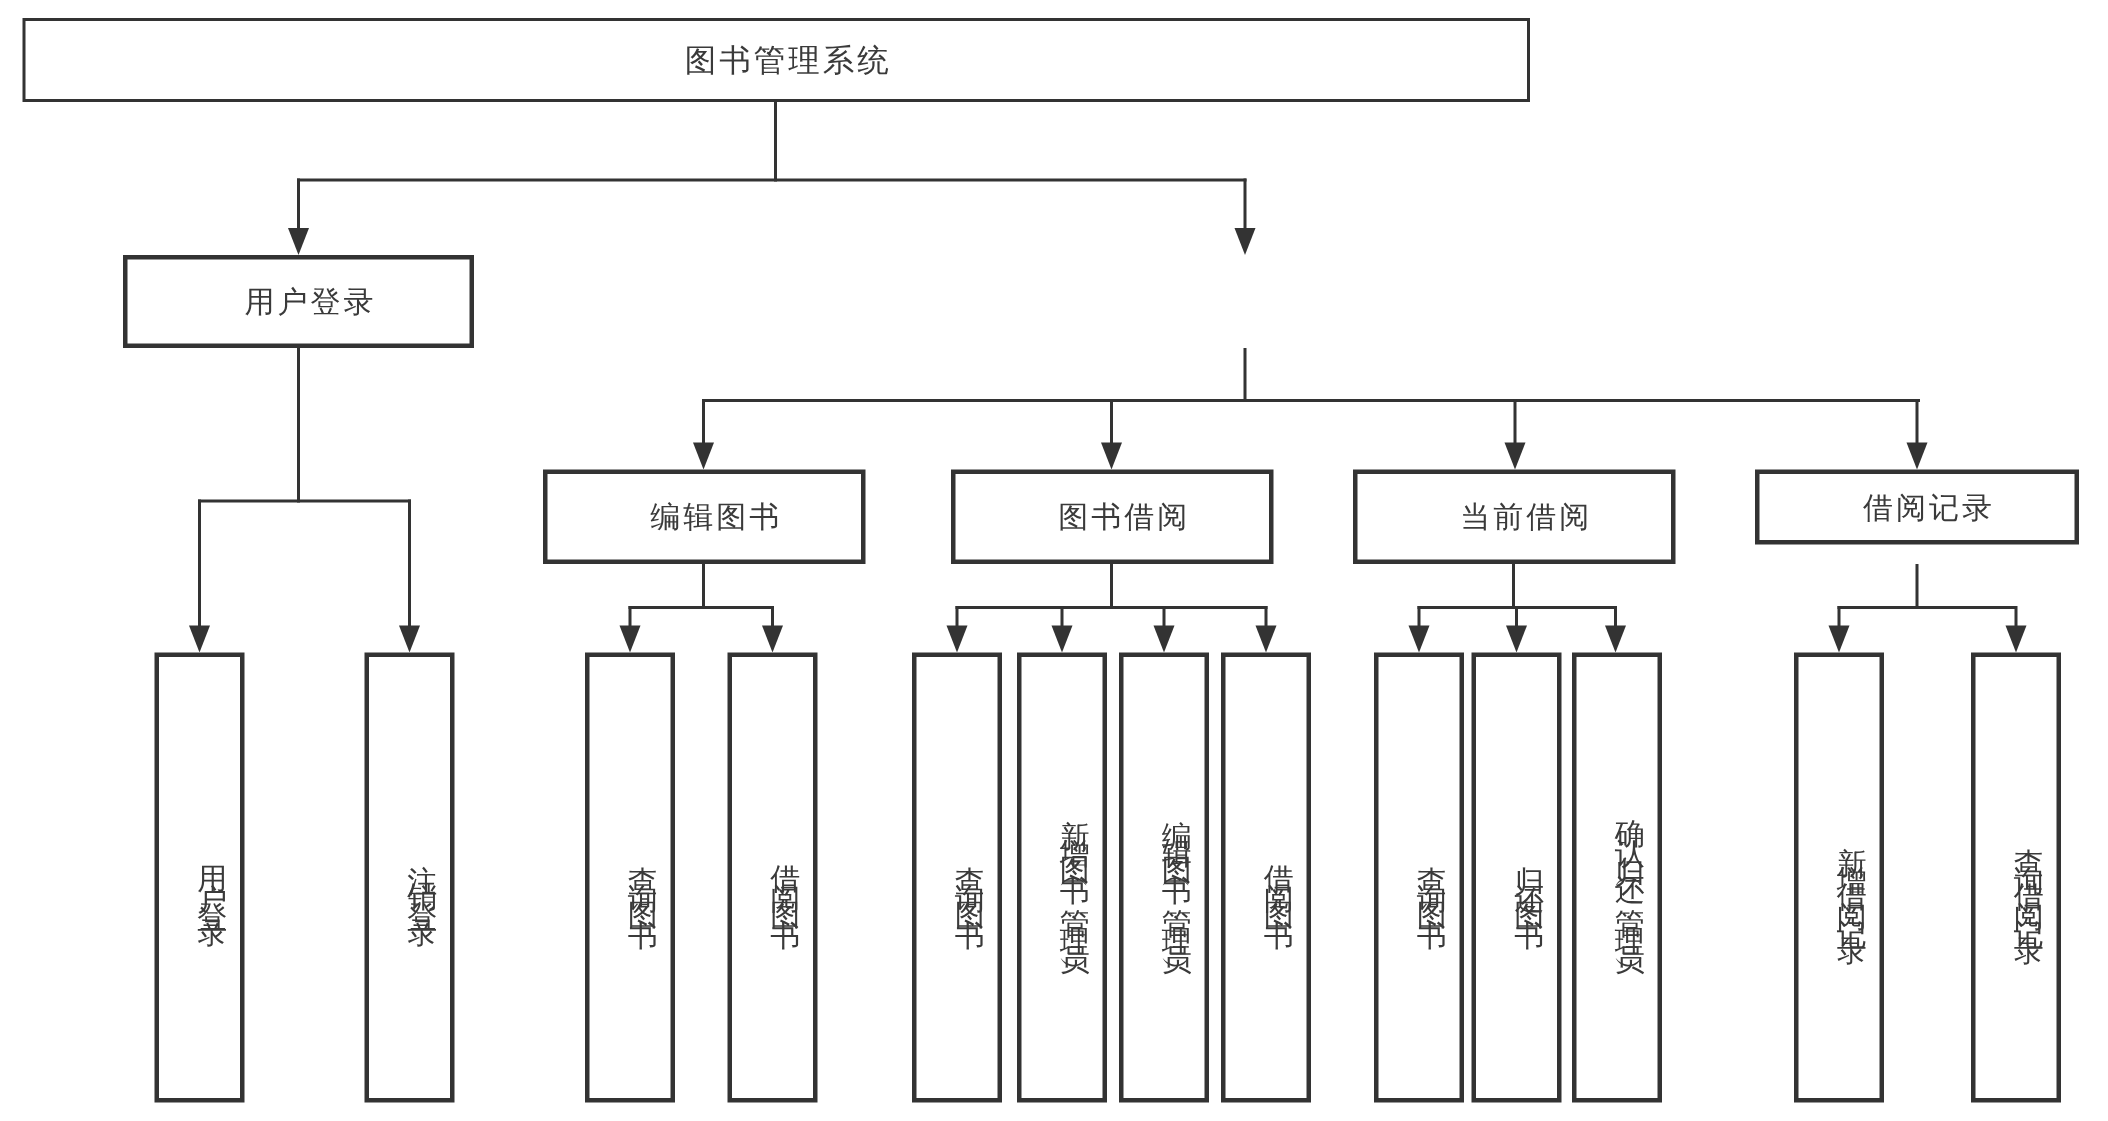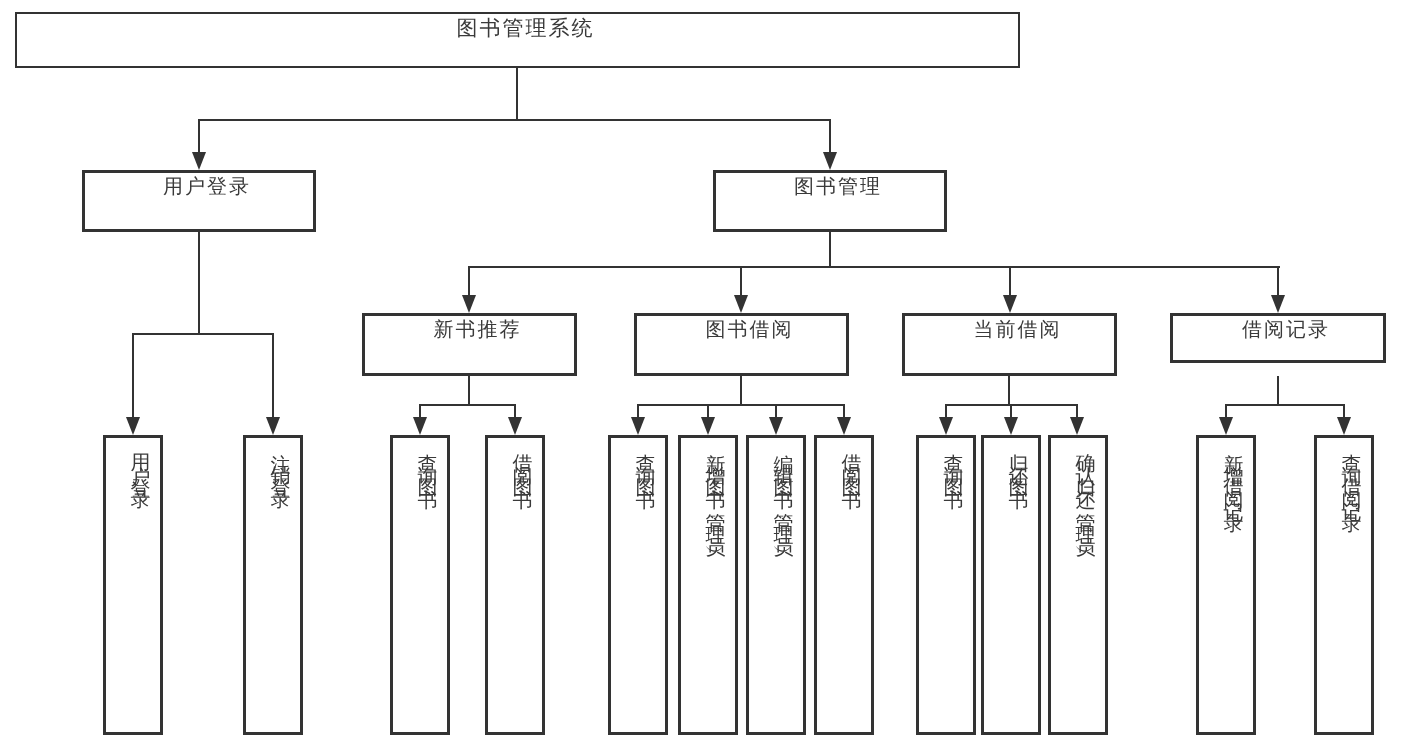--- a/index.html
+++ b/index.html
@@ -10,20 +10,21 @@
     background: #ffffff;
     font-family: "Liberation Sans", sans-serif;
     overflow: hidden;
   }
   .box {
     position: absolute;
     box-sizing: border-box;
     border: 3px solid #333333;
     background: #ffffff;
     display: flex;
+    align-items: center;
     justify-content: center;
     color: #3a3a3a;
     padding-left: 16px;
   }
   .hbox { font-size: 20px; letter-spacing: 2px; }
   .root { border-width: 2px; font-size: 21px; }
   .vbox { font-size: 20px; }
   .vtext {
     writing-mode: vertical-rl;
     text-orientation: mixed;
@@ -63,44 +64,41 @@
   <div class="lv" style="left:516px; top:67px; height:54px;"></div>
   <div class="lh" style="left:198px; top:119px; width:633px;"></div>
   <div class="lv" style="left:198px; top:119px; height:35px;"></div>
   <div class="arrow" style="left:192px; top:152px;"></div>
   <div class="lv" style="left:829px; top:119px; height:35px;"></div>
   <div class="arrow" style="left:823px; top:152px;"></div>
 
   <div class="box hbox" style="left:82px; top:170px; width:234px; height:62px;">
     <span>用户登录</span>
   </div>
-  <div class="box hbox" style="left:713px; top:170px; width:234px; height:62px;">
-    <span>图书管理</span>
-  </div>
 
   <div class="lv" style="left:198px; top:232px; height:103px;"></div>
   <div class="lh" style="left:132px; top:333px; width:142px;"></div>
   <div class="lv" style="left:132px; top:333px; height:85px;"></div>
   <div class="arrow" style="left:126px; top:417px;"></div>
   <div class="lv" style="left:272px; top:333px; height:85px;"></div>
   <div class="arrow" style="left:266px; top:417px;"></div>
 
   <div class="lv" style="left:829px; top:232px; height:36px;"></div>
   <div class="lh" style="left:468px; top:266px; width:812px;"></div>
   <div class="lv" style="left:468px; top:266px; height:30px;"></div>
   <div class="arrow" style="left:462px; top:295px;"></div>
   <div class="lv" style="left:740px; top:266px; height:30px;"></div>
   <div class="arrow" style="left:734px; top:295px;"></div>
   <div class="lv" style="left:1009px; top:266px; height:30px;"></div>
   <div class="arrow" style="left:1003px; top:295px;"></div>
   <div class="lv" style="left:1277px; top:266px; height:30px;"></div>
   <div class="arrow" style="left:1271px; top:295px;"></div>
 
   <div class="box hbox" style="left:362px; top:313px; width:215px; height:63px;">
-    <span>新书推荐</span>
+    <span>编辑图书</span>
   </div>
   <div class="box hbox" style="left:902px; top:313px; width:215px; height:63px;">
     <span>当前借阅</span>
   </div>
   <div class="box hbox" style="left:634px; top:313px; width:215px; height:63px;">
     <span>图书借阅</span>
   </div>
   <div class="box hbox" style="left:1170px; top:313px; width:216px; height:50px;">
     <span>借阅记录</span>
   </div>

